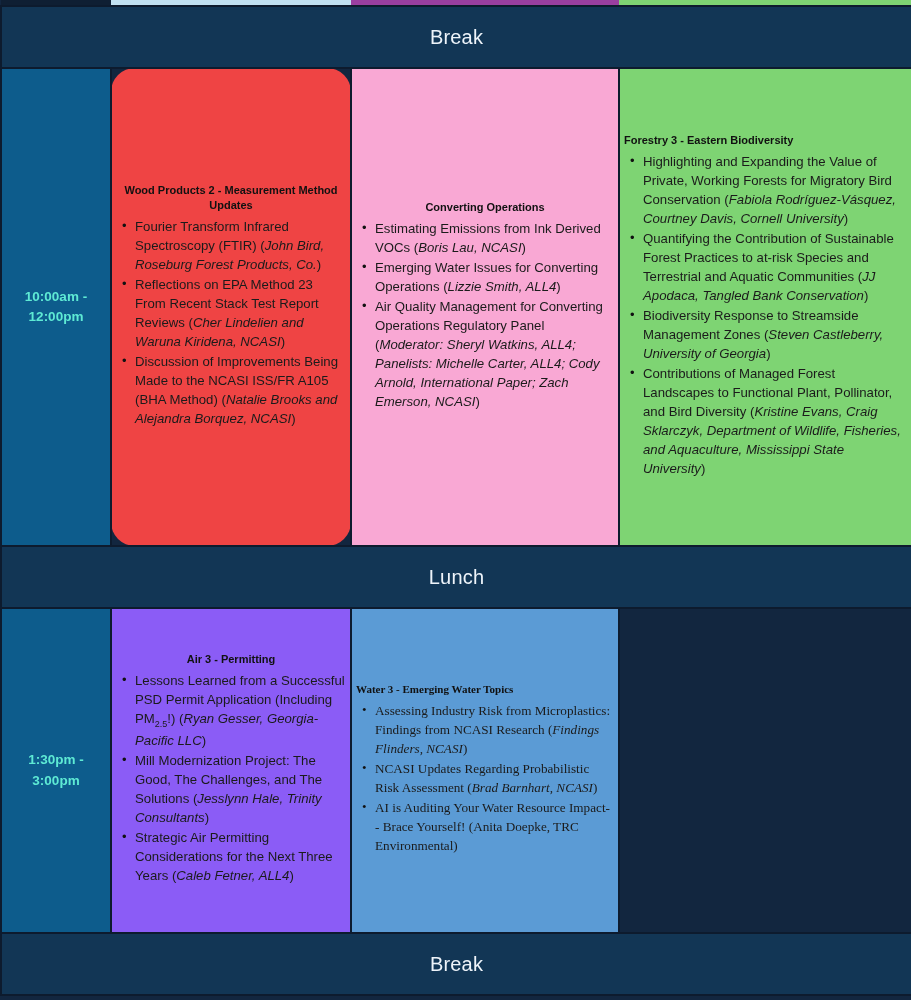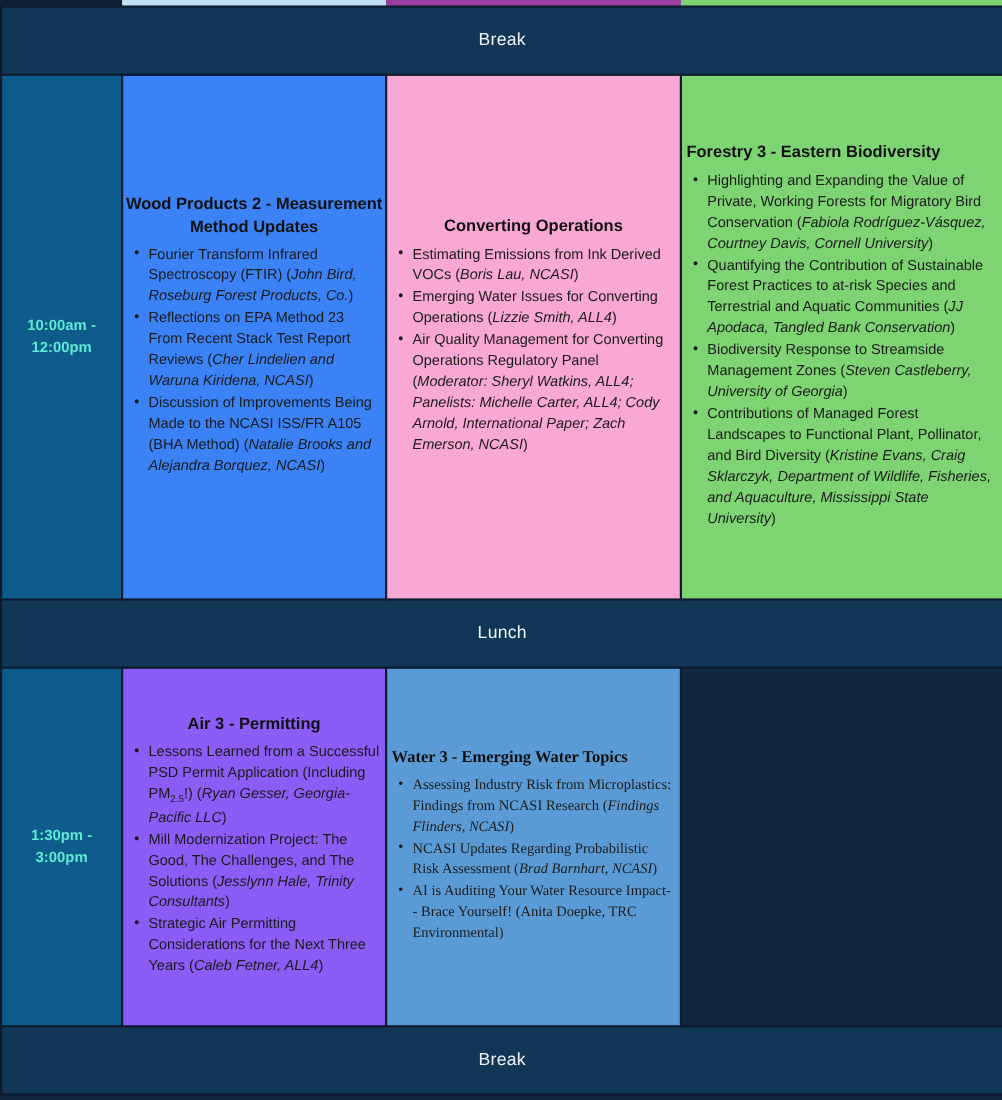--- a/index.html
+++ b/index.html
@@ -40,39 +40,39 @@
     color: #5eead4;
     font-weight: bold;
     font-size: 13.5px;
     text-align: center;
     line-height: 1.5;
   }
   .banner-cell {
     background: #123655;
     color: #eef4fa;
     text-align: center;
-    font-size: 16px;
+    font-size: 20px;
     font-weight: normal;
     height: 60px;
     letter-spacing: 0.2px;
   }
 
   
   .session {
     padding: 9px 11px 10px 9px;
     vertical-align: top;
     color: #1b1b1b;
     font-size: 13.2px;
     line-height: 1.44;
   }
   .session.empty { padding: 0; }
 
   .sess-title {
     font-weight: bold;
-    font-size: 15px;
+    font-size: 11px;
     margin: 0 0 1px 0;
     line-height: 1.36;
     color: #111111;
   }
   .sess-title.center { text-align: center; }
   .sess-title.left   { text-align: left; padding-left: 4px; }
 
   ul.items {
     margin: 4px;
     padding: 0 0 0 19px;
@@ -89,21 +89,21 @@
     position: absolute;
     left: -13px;
     top: 0;
     font-size: 13px;
     line-height: 1.44;
     color: #111111;
   }
   .it { font-style: italic; }
 
   
-  .bg-brown  { background: #3b82f6; }
+  .bg-brown  { background: #ef4444; border-radius: 24px; }
   .bg-pink   { background: #f9a8d4; }
   .bg-green  { background: #7ed473; }
   .bg-ltblue { background: #8b5cf6; }
   .bg-blue   { background: #5b9bd5; font-family: Liberation Serif, serif; }
   .bg-navy   { background: #12263f; }
 
   
   .sliver td { height: 5px; padding: 0; border: 0; }
   .sliver .s-navy  { background: #0f1f33; }
   .sliver .s-ltblue{ background: #c1e1f2; }

